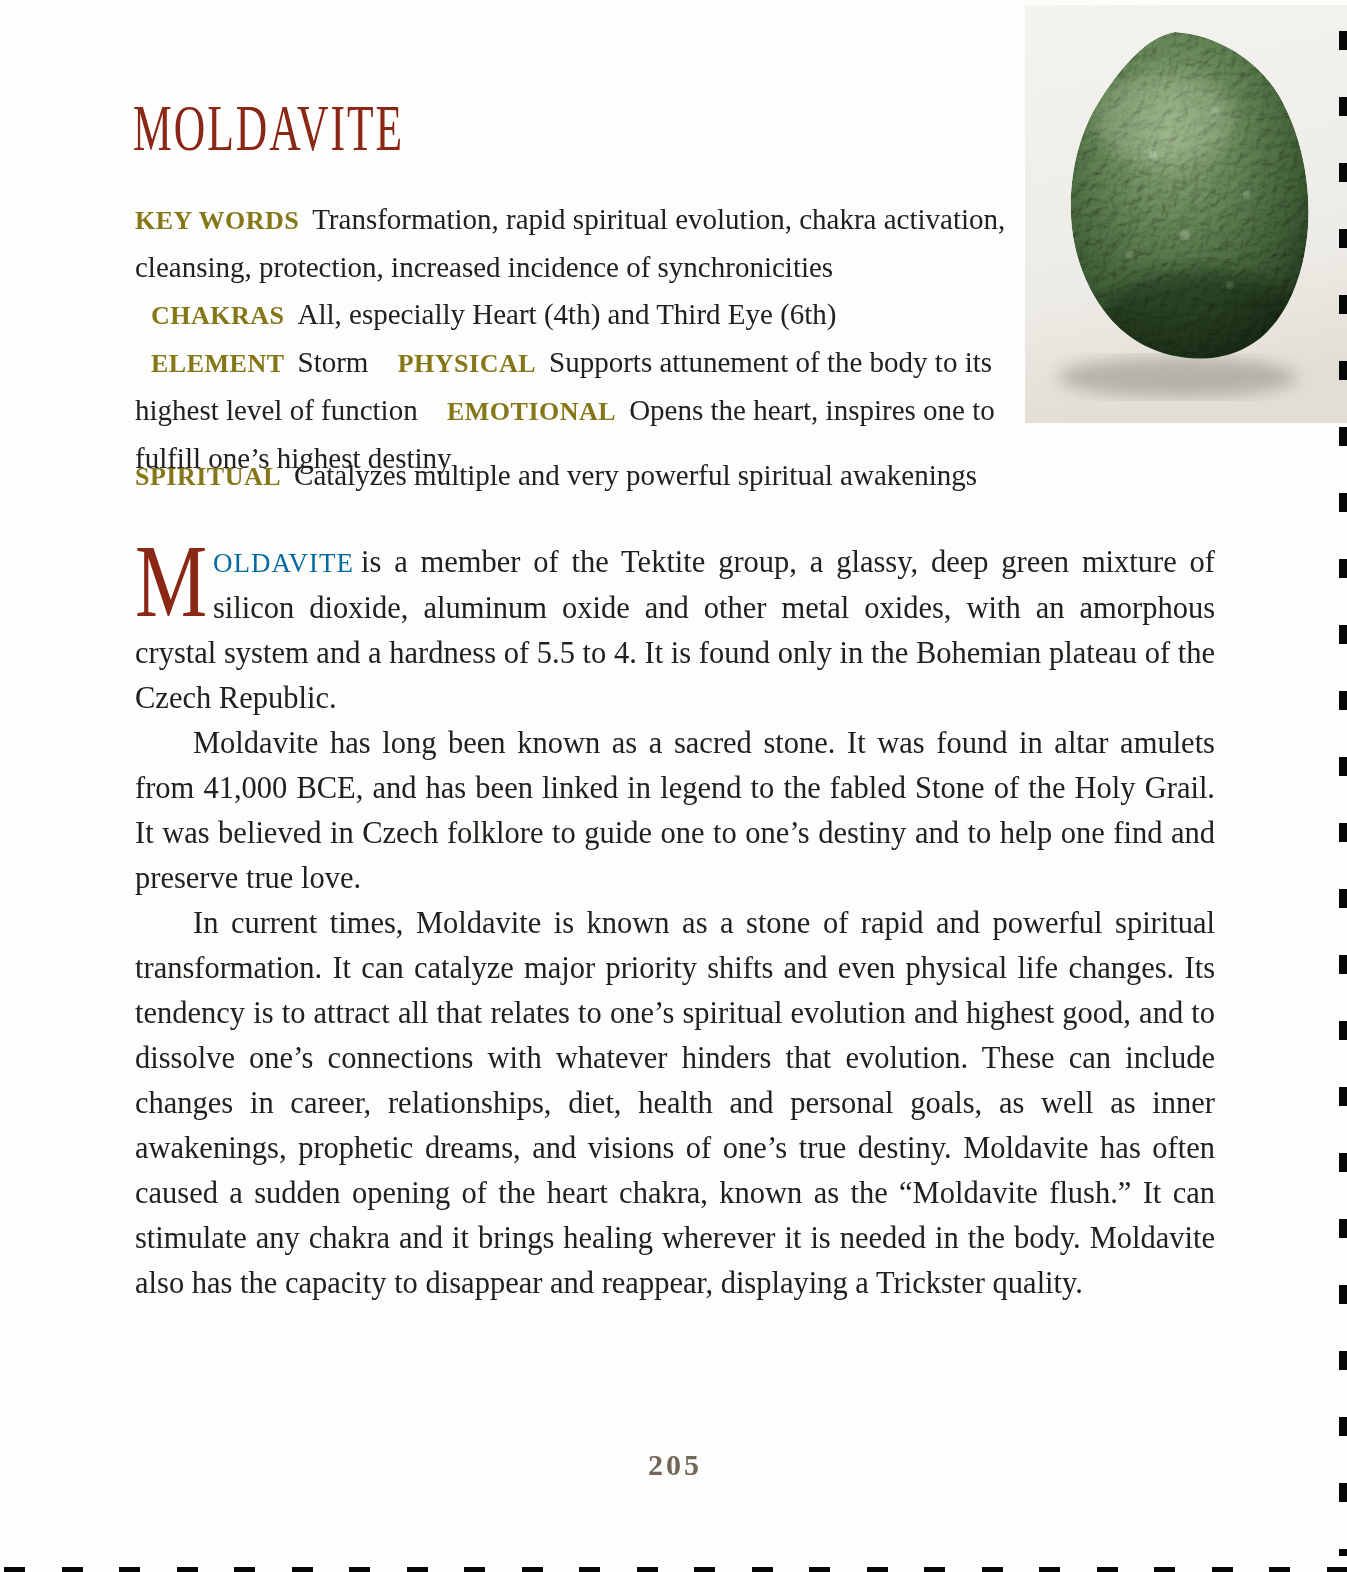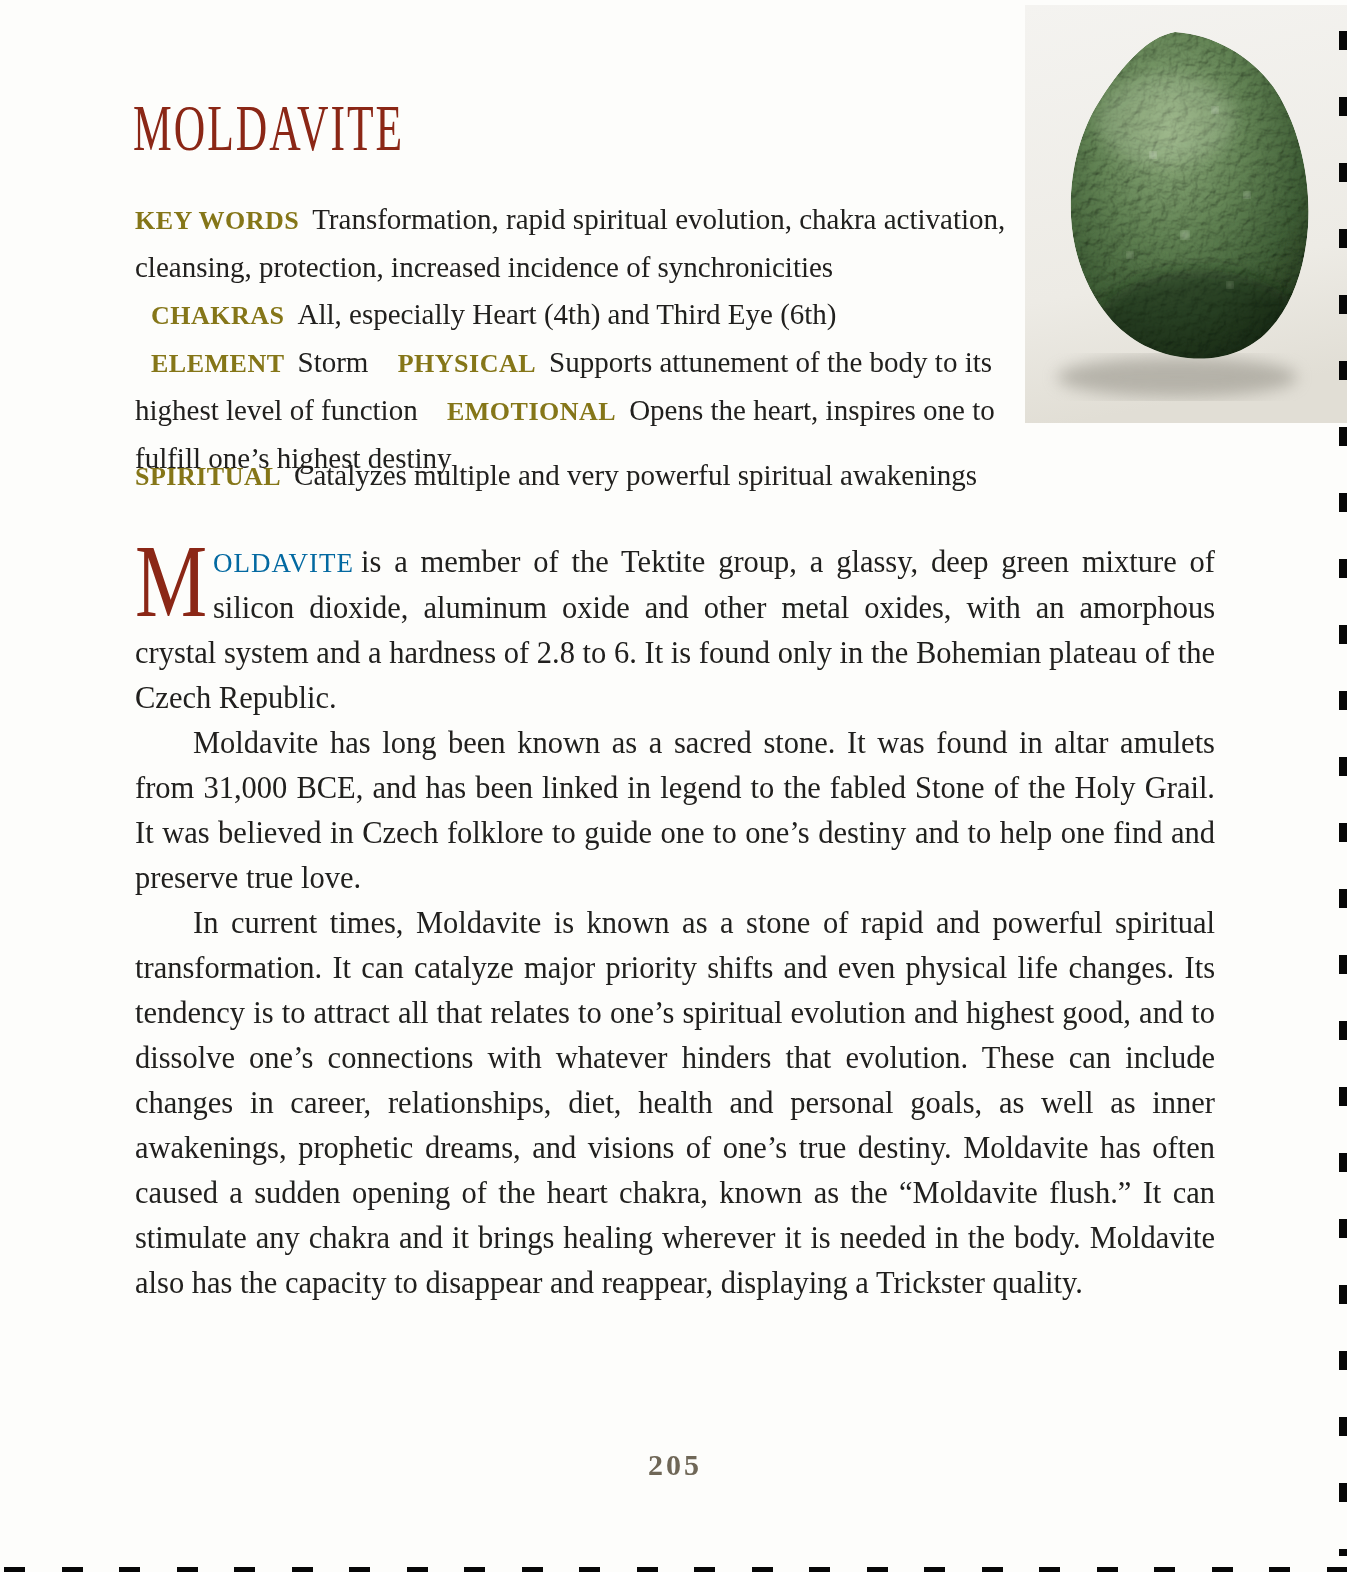--- a/index.html
+++ b/index.html
@@ -169,21 +169,21 @@
   <span class="seg"><span class="lbl">CHAKRAS</span><span>All, especially Heart (4th) and Third Eye (6th)</span></span>
   <span class="seg"><span class="lbl">ELEMENT</span><span>Storm</span></span>
   <span class="seg"><span class="lbl">PHYSICAL</span><span>Supports attunement of the body to its highest level of function</span></span>
   <span class="seg"><span class="lbl">EMOTIONAL</span><span>Opens the heart, inspires one to fulfill one’s highest destiny</span></span>
 </div>
 <div class="props props-spiritual">
   <span class="lbl">SPIRITUAL</span><span>Catalyzes multiple and very powerful spiritual awakenings</span>
 </div>
 
 <div class="bodycol">
-  <p class="p-first"><span class="dropcap">M</span><span class="lead">OLDAVITE</span><span>is a member of the Tektite group, a glassy, deep green mixture of silicon dioxide, aluminum oxide and other metal oxides, with an amorphous crystal system and a hardness of 2.8 to 6. It is found only in the Bohemian plateau of the Czech Republic.</span></p>
-  <p class="indent">Moldavite has long been known as a sacred stone. It was found in altar amulets from 31,000 BCE, and has been linked in legend to the fabled Stone of the Holy Grail. It was believed in Czech folklore to guide one to one’s destiny and to help one find and preserve true love.</p>
+  <p class="p-first"><span class="dropcap">M</span><span class="lead">OLDAVITE</span><span>is a member of the Tektite group, a glassy, deep green mixture of silicon dioxide, aluminum oxide and other metal oxides, with an amorphous crystal system and a hardness of 5.5 to 4. It is found only in the Bohemian plateau of the Czech Republic.</span></p>
+  <p class="indent">Moldavite has long been known as a sacred stone. It was found in altar amulets from 41,000 BCE, and has been linked in legend to the fabled Stone of the Holy Grail. It was believed in Czech folklore to guide one to one’s destiny and to help one find and preserve true love.</p>
   <p class="indent">In current times, Moldavite is known as a stone of rapid and powerful spiritual transformation. It can catalyze major priority shifts and even physical life changes. Its tendency is to attract all that relates to one’s spiritual evolution and highest good, and to dissolve one’s connections with whatever hinders that evolution. These can include changes in career, relationships, diet, health and personal goals, as well as inner awakenings, prophetic dreams, and visions of one’s true destiny. Moldavite has often caused a sudden opening of the heart chakra, known as the “Moldavite flush.” It can stimulate any chakra and it brings healing wherever it is needed in the body. Moldavite also has the capacity to disappear and reappear, displaying a Trickster quality.</p>
 </div>
 
 <div class="folio">205</div>
 
 <div class="marks-right"></div>
 <div class="marks-bottom"></div>
 
 </body></html>

